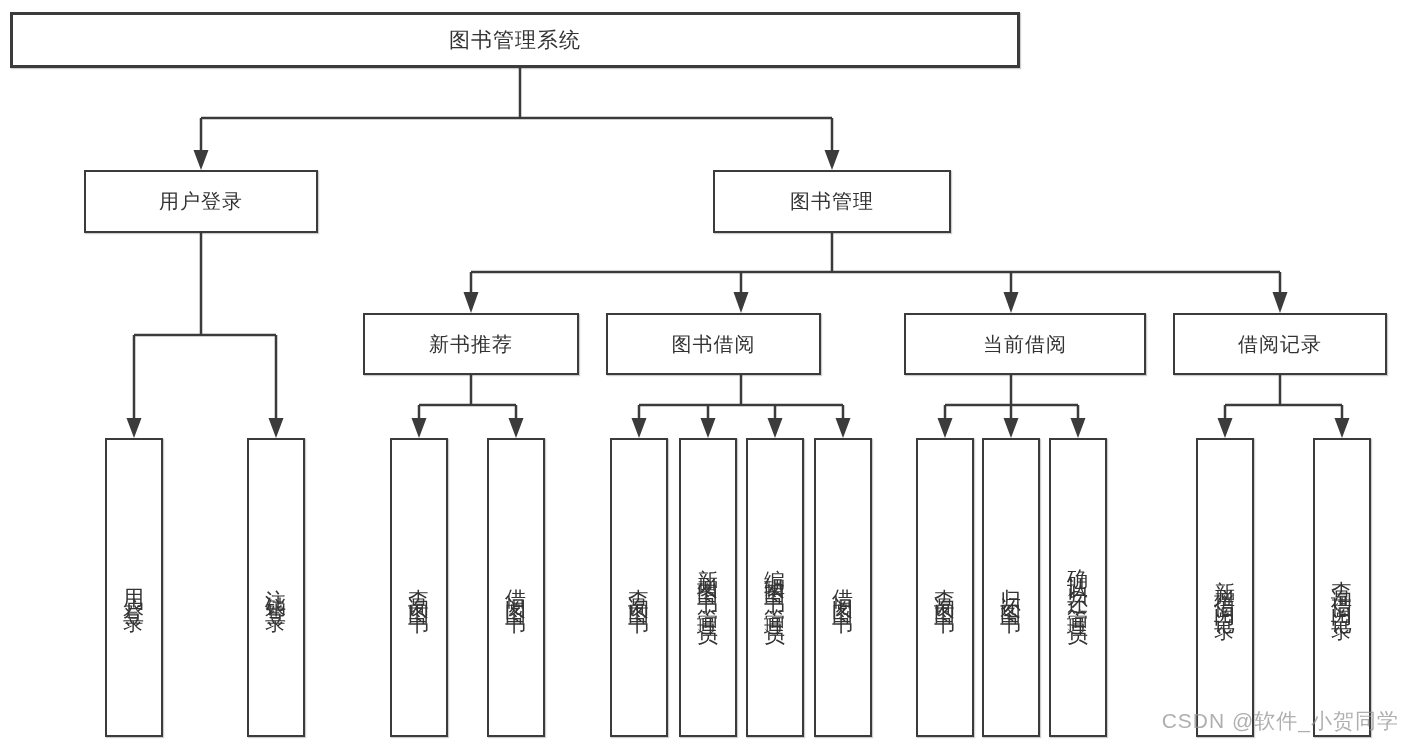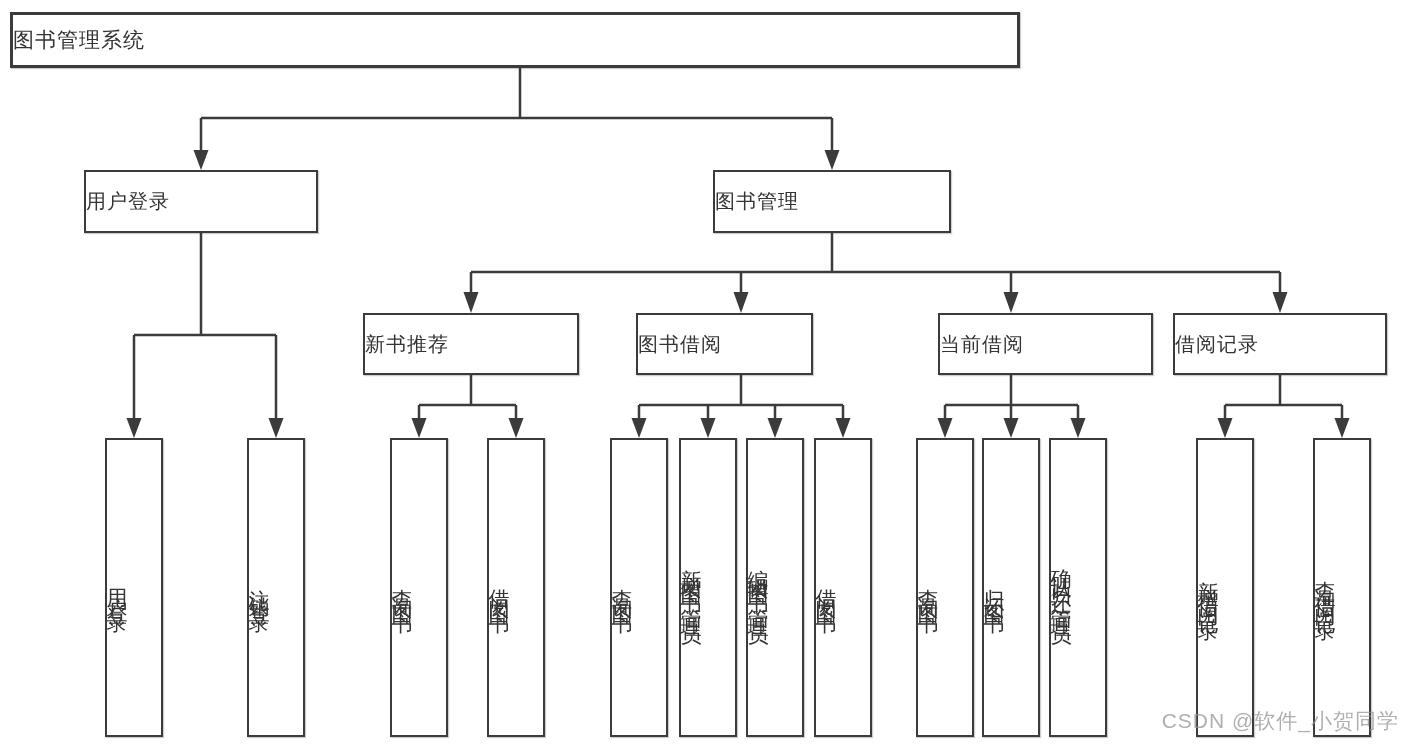--- a/index.html
+++ b/index.html
@@ -17,21 +17,21 @@
     overflow:hidden;
   }
   .wires{position:absolute;left:0;top:0;}
   .wires path{stroke:var(--line);stroke-width:2.5;fill:none;}
   .wires polygon{fill:var(--line);stroke:none;}
   .box{
     position:absolute;
     box-sizing:border-box;
     background:#fff;
     border:2px solid var(--line);
-    display:flex;align-items:center;justify-content:flex-start;
+    display:flex;align-items:center;justify-content:center;
     color:var(--text);
     box-shadow:1px 1px 1px rgba(60,60,60,0.25);
   }
   .box.root{border-width:3px;}
   .box.h span{font-size:20px;letter-spacing:1px;white-space:nowrap;}
   .box.root span{font-size:21px;}
   .box.v span{
     writing-mode:vertical-rl;
     text-orientation:mixed;
     font-size:21px;
@@ -110,24 +110,24 @@
   <div class="box h" style="left:84px;top:170px;width:234px;height:63px">
     <span>用户登录</span>
   </div>
   <div class="box h" style="left:363px;top:313px;width:216px;height:62px">
     <span>新书推荐</span>
   </div>
 
   <div class="box h" style="left:713px;top:170px;width:238px;height:63px">
     <span>图书管理</span>
   </div>
-  <div class="box h" style="left:636px;top:313px;width:177px;height:62px">
+  <div class="box h" style="left:606px;top:313px;width:215px;height:62px">
     <span>图书借阅</span>
   </div>
-  <div class="box h" style="left:938px;top:313px;width:215px;height:62px">
+  <div class="box h" style="left:904px;top:313px;width:242px;height:62px">
     <span>当前借阅</span>
   </div>
   <div class="box h" style="left:1173px;top:313px;width:214px;height:62px">
     <span>借阅记录</span>
   </div>
 
   <div class="box v" style="left:105px;top:438px;width:58px;height:299px">
     <span>用户登录</span>
   </div>
   <div class="box v" style="left:247px;top:438px;width:58px;height:299px">

